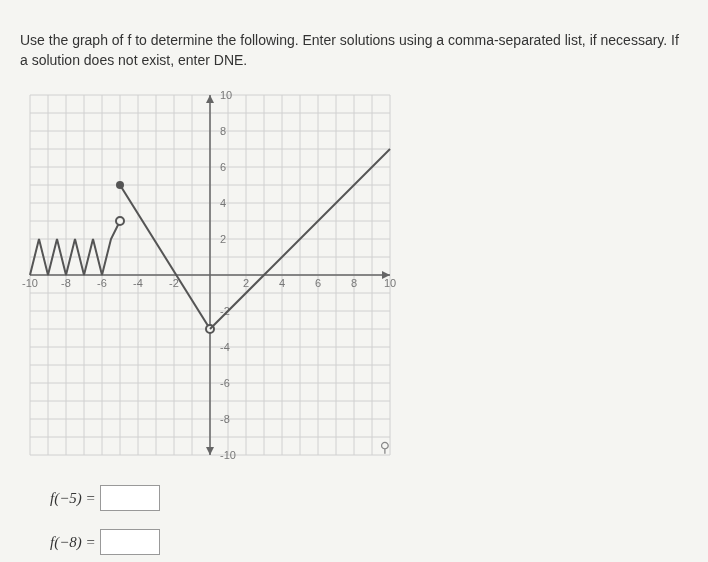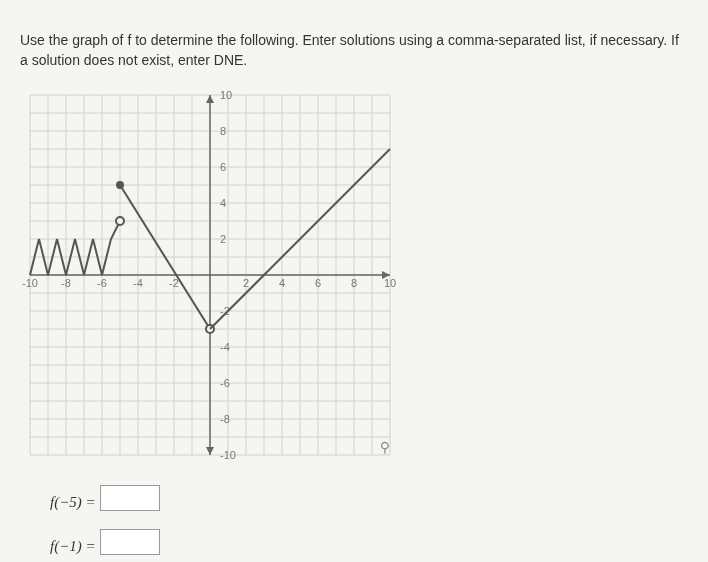--- a/index.html
+++ b/index.html
@@ -24,21 +24,21 @@
     margin-bottom: 20px;
   }
   svg {
     display: block;
   }
   .questions {
     margin-left: 30px;
   }
   .question-row {
     display: flex;
-    align-items: flex-end;
+    align-items: center;
     margin-bottom: 18px;
     font-style: italic;
     font-family: "Times New Roman", serif;
     font-size: 15px;
   }
   .question-row input {
     width: 50px;
     height: 20px;
     border: 1px solid #999;
     background: #fff;
@@ -154,17 +154,17 @@
 </svg>
 <span class="mag">⚲</span>
 </div>
 
 <div class="questions">
   <div class="question-row">
     <span>f(−5) =</span>
     <input type="text" style="">
   </div>
   <div class="question-row">
-    <span>f(−1) =</span>
+    <span>f(−8) =</span>
     <input type="text" style="">
   </div>
 
 </div>
 
 </body></html>

